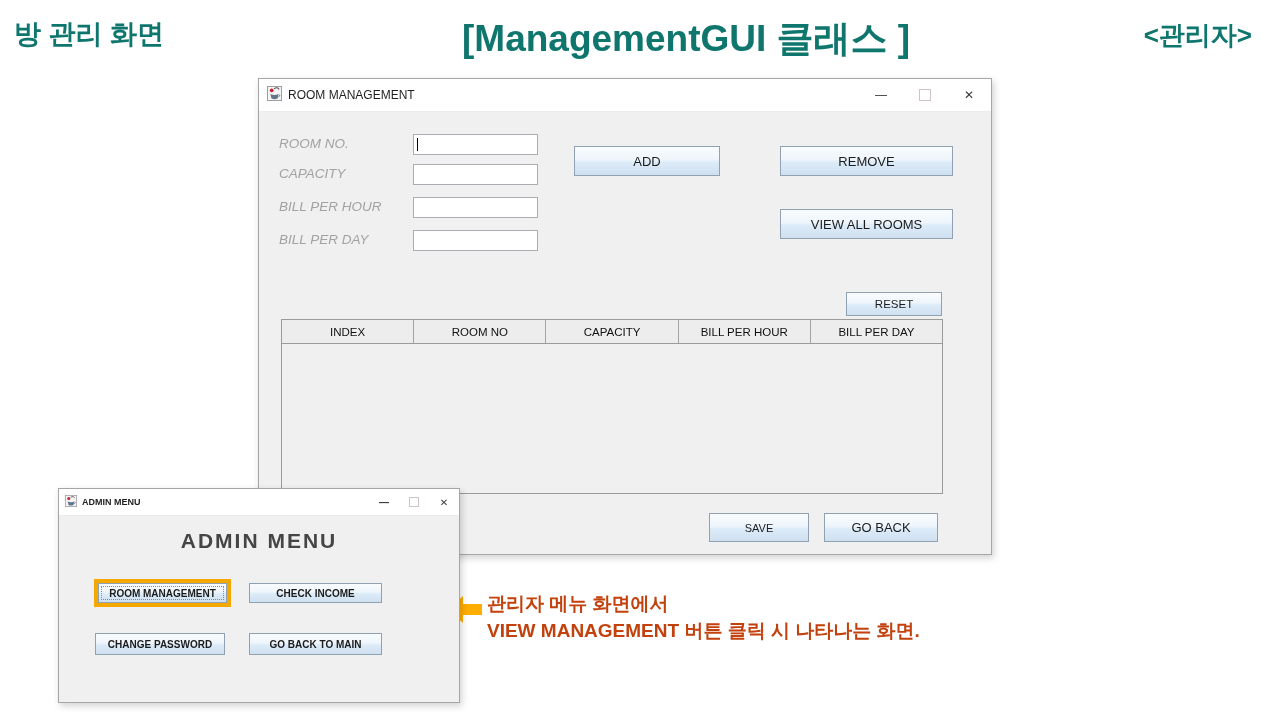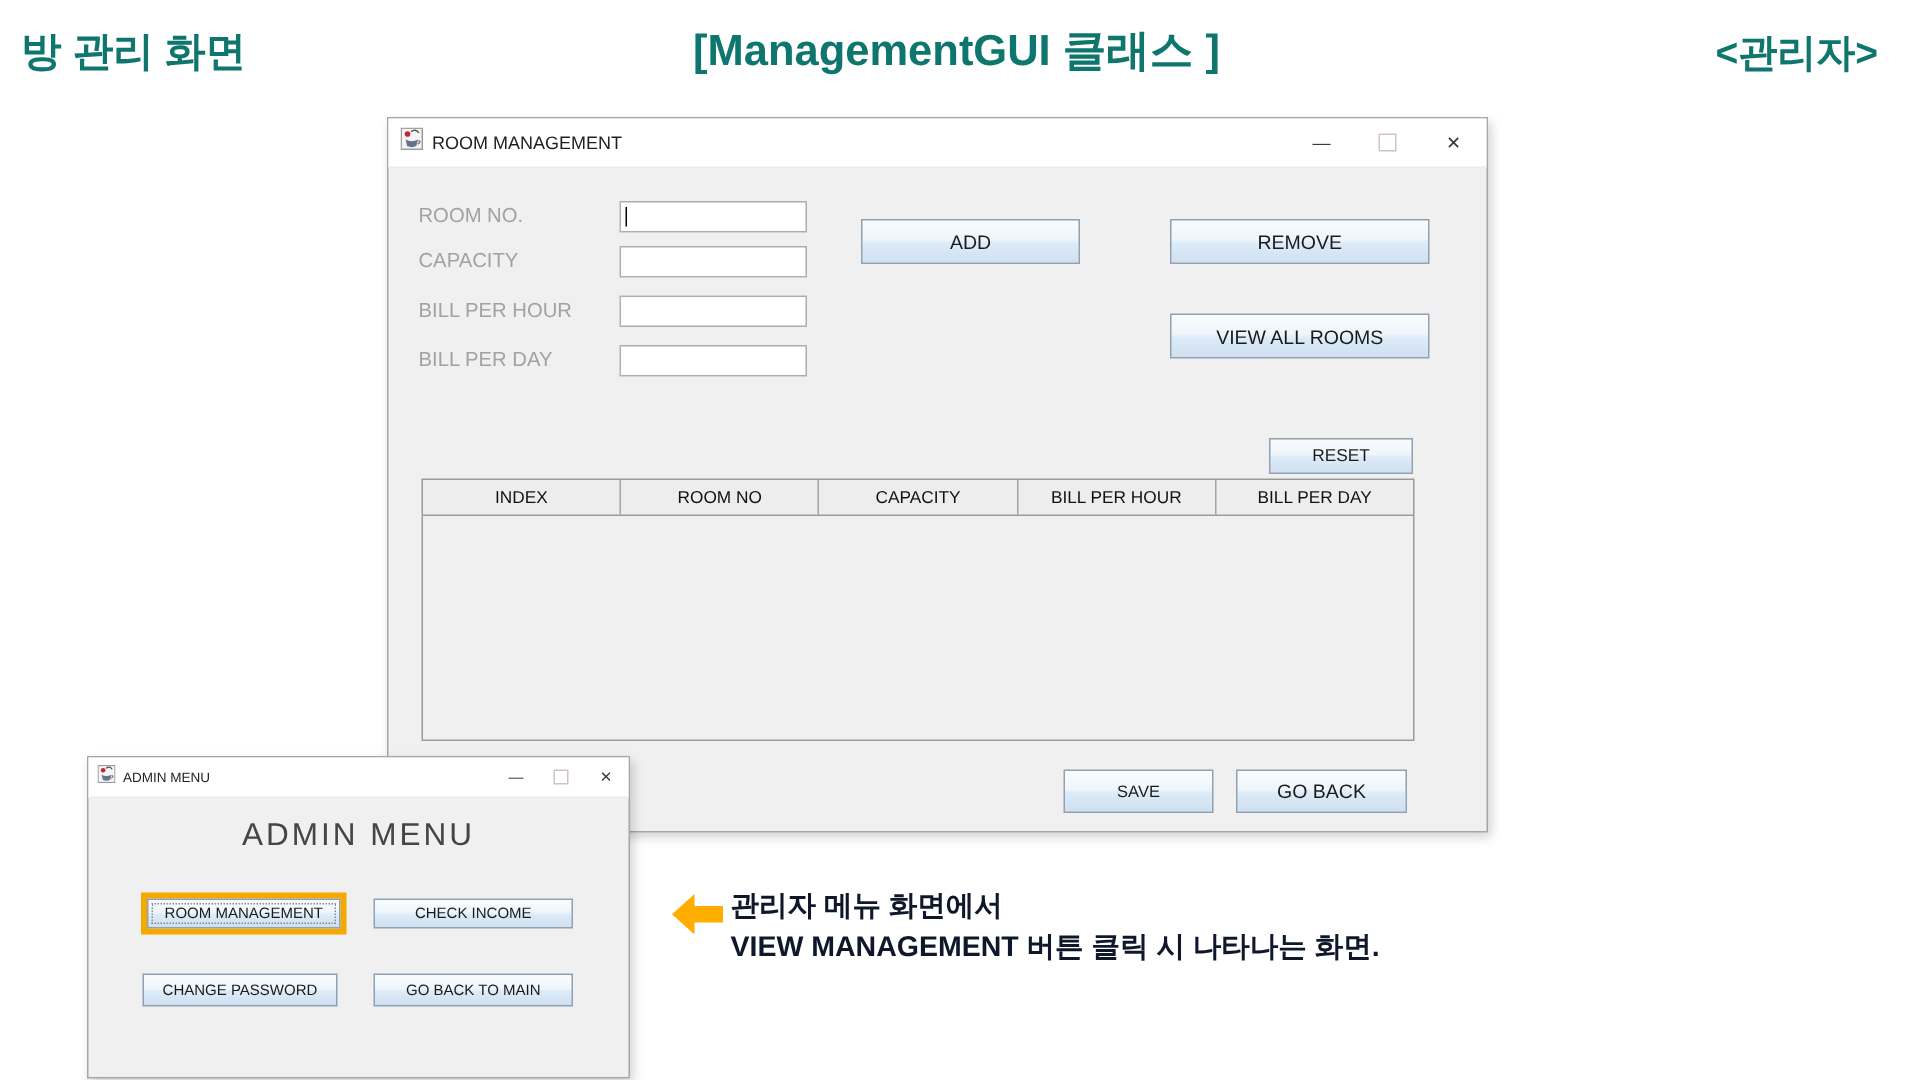--- a/index.html
+++ b/index.html
@@ -3,21 +3,21 @@
 <meta charset="utf-8">
 <style>
   html,body { margin:0; padding:0; }
   body {
     width:1280px; height:720px; position:relative; overflow:hidden;
     background:#ffffff;
     font-family:"Liberation Sans","DejaVu Sans",sans-serif;
   }
   .hdr { position:absolute; font-weight:800; color:#0f766e; white-space:nowrap; }
   #hdr-left   { left:14px;  top:16px; font-size:27px; }
-  #hdr-center { left:462px; top:14px; font-size:29px; }
+  #hdr-center { left:462px; top:14px; font-size:37px; }
   #hdr-right  { right:28px; top:18px; font-size:26px; }
 
   
   .win { position:absolute; background:#f0f0f0; border:1px solid #a6a6a6;
          box-shadow:2px 3px 7px rgba(0,0,0,0.18); box-sizing:border-box; }
   .titlebar { position:relative; background:#ffffff; border-bottom:1px solid #ececec;
               display:flex; align-items:center; }
   .tb-title { color:#1f1f1f; white-space:nowrap; }
   .tb-controls { position:absolute; right:0; top:0; height:100%; display:flex; align-items:stretch; }
   .tb-btn { display:flex; align-items:center; justify-content:center; color:#3a3a3a; cursor:default; }
@@ -31,46 +31,46 @@
     display:flex; align-items:center; justify-content:center;
     font-family:"Liberation Sans","DejaVu Sans",sans-serif;
   }
 
   
   #main-win { left:258px; top:78px; width:734px; height:477px; z-index:1; }
   #main-win .titlebar { height:32px; padding-left:8px; gap:6px; }
   #main-win .tb-title { font-size:12px; }
   #main-win .tb-btn { width:44px; font-size:12px; }
 
-  .form-label { position:absolute; color:#a2a2a2; font-size:13.5px; white-space:nowrap; }
+  .form-label { position:absolute; color:#a2a2a2; font-size:13.5px; white-space:nowrap;font-style:italic; }
   .tfield { position:absolute; width:125px; height:21px; box-sizing:border-box;
             border:1px solid #abadb3; background:#fff; font-size:12px; padding:0 3px; }
   .caret { position:absolute; width:1px; height:13px; background:#000; }
 
   .table-wrap { position:absolute; left:22px; top:240px; width:662px; height:175px;
                 border:1px solid #9b9b9b; background:#f0f0f0; box-sizing:border-box; }
   .thead { display:flex; height:23px; background:#ededed; border-bottom:1px solid #9b9b9b; }
   .th { flex:1; display:flex; align-items:center; justify-content:center;
         font-size:11.5px; color:#111; border-right:1px solid #a4a4a4; box-sizing:border-box; }
   .th:last-child { border-right:none; }
 
   
-  #admin-win { left:58px; top:504px; width:362px; height:215px; z-index:2; }
+  #admin-win { left:58px; top:488px; width:402px; height:215px; z-index:2;font-weight:bold; }
   #admin-win .titlebar { height:26px; padding-left:6px; gap:5px; }
   #admin-win .tb-title { font-size:9px; }
   #admin-win .tb-btn { width:30px; font-size:10px; }
   .admin-heading { position:absolute; left:0; width:100%; top:40px; text-align:center;
                    font-size:21px; color:#454545; letter-spacing:2px; }
   .admin-btn { font-size:10px; }
   .highlight { position:absolute; border:4px solid #F5A800; box-sizing:border-box; background:#f0f0f0; }
   .focus-inner { outline:1px dotted #8a8a8a; outline-offset:-4px; }
 
   
   #annot-arrow { position:absolute; left:448px; top:596px; }
-  .annot-text { position:absolute; left:487px; font-weight:700; font-size:19px; color:#0f172a; white-space:nowrap; }
+  .annot-text { position:absolute; left:487px; font-weight:700; font-size:19px; color:#c2410c; white-space:nowrap; }
   #annot-line1 { top:591px; }
   #annot-line2 { top:618px; }
 
   .javaicon { display:inline-block; }
 </style>
 </head>
 <body>
 
 <div class="hdr" id="hdr-left">방 관리 화면</div>
 <div class="hdr" id="hdr-center">[ManagementGUI 클래스 ]</div>

